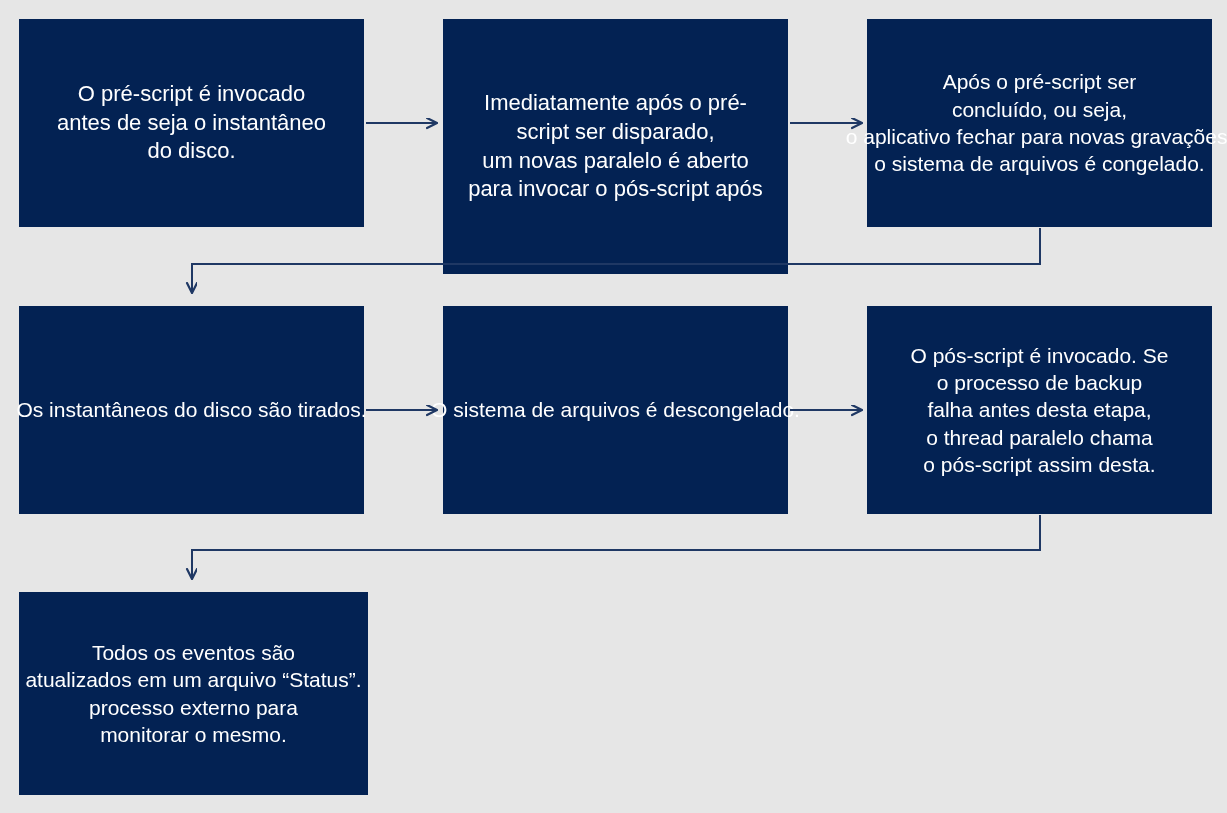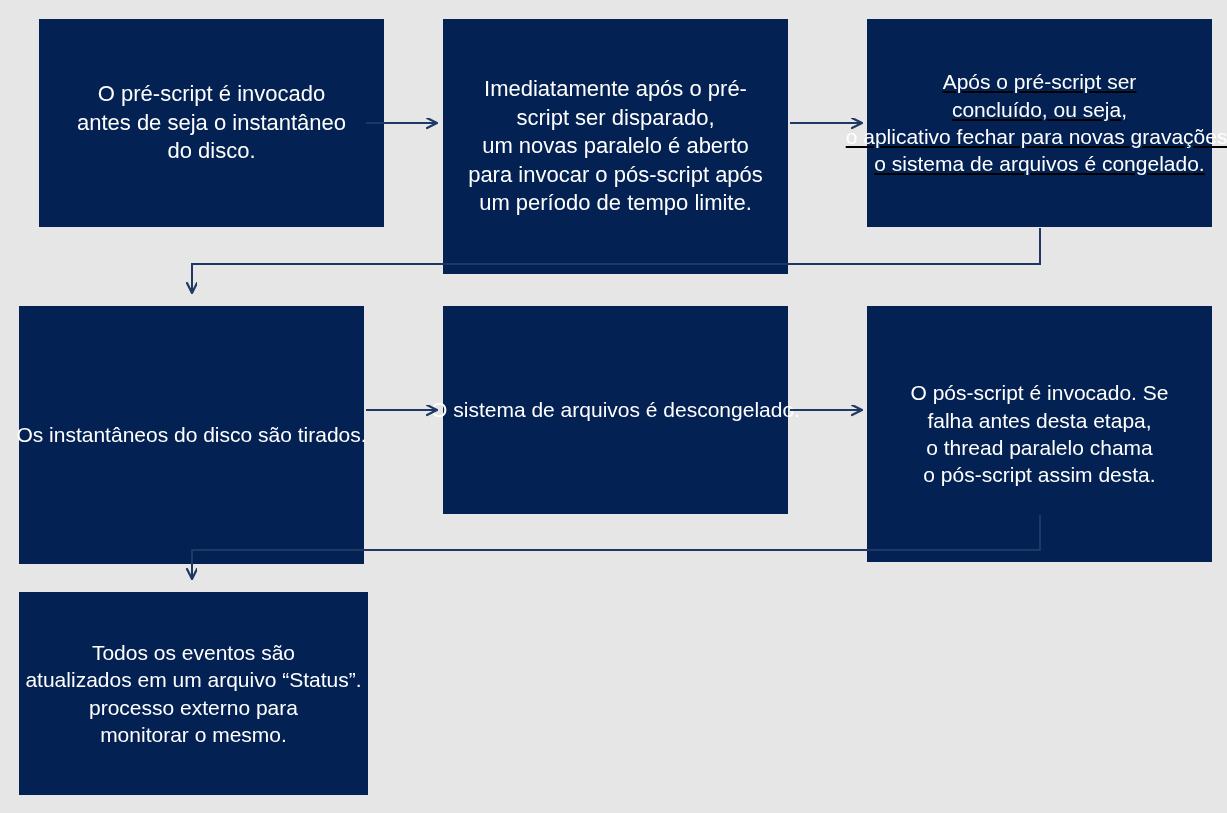--- a/index.html
+++ b/index.html
@@ -34,26 +34,26 @@
   }
   
   .connector {
     position: absolute;
     pointer-events: none;
     overflow: visible;
   }
   .connector svg { display: block; overflow: visible; }
 
   
-  #node-prescript      { left: 19px;  top: 19px;  width: 345px; height: 208px; margin-left: 20px; }
+  #node-prescript      { left: 19px;  top: 19px;  width: 345px; height: 208px; }
   #node-thread         { left: 443px; top: 19px;  width: 345px; height: 255px; }
-  #node-freeze         { left: 867px; top: 19px;  width: 345px; height: 208px; text-decoration: underline; }
-  #node-snapshots      { left: 19px;  top: 306px; width: 345px; height: 258px; }
+  #node-freeze         { left: 867px; top: 19px;  width: 345px; height: 208px; }
+  #node-snapshots      { left: 19px;  top: 306px; width: 345px; height: 208px; }
   #node-unfreeze       { left: 443px; top: 306px; width: 345px; height: 208px; }
-  #node-postscript     { left: 867px; top: 306px; width: 345px; height: 256px; }
+  #node-postscript     { left: 867px; top: 306px; width: 345px; height: 208px; }
   #node-status         { left: 19px;  top: 592px; width: 349px; height: 203px; }
 
   #node-prescript  .node-text { font-size: 22px; }
   #node-thread     .node-text { font-size: 22px; }
   #node-freeze     .node-text { font-size: 21px; }
   #node-snapshots  .node-text { font-size: 21px; }
   #node-unfreeze   .node-text { font-size: 21px; }
   #node-postscript .node-text { font-size: 21px; }
   #node-status     .node-text { font-size: 21px; }
 </style>
@@ -69,21 +69,20 @@
         <div>do disco.</div>
       </div>
   </div>
 
   <div class="node" id="node-thread">
     <div class="node-text">
         <div>Imediatamente após o pré-</div>
         <div>script ser disparado,</div>
         <div>um novas paralelo é aberto</div>
         <div>para invocar o pós-script após</div>
-        <div>um período de tempo limite.</div>
       </div>
   </div>
 
   <div class="node" id="node-freeze">
     <div class="node-text">
         <div>Após o pré-script ser</div>
         <div>concluído, ou seja,</div>
         <div>o aplicativo fechar para novas gravações,</div>
         <div>o sistema de arquivos é congelado.</div>
       </div>
@@ -97,20 +96,21 @@
 
   <div class="node" id="node-unfreeze">
     <div class="node-text">
         <div>O sistema de arquivos é descongelado.</div>
       </div>
   </div>
 
   <div class="node" id="node-postscript">
     <div class="node-text">
         <div>O pós-script é invocado. Se</div>
+        <div>o processo de backup</div>
         <div>falha antes desta etapa,</div>
         <div>o thread paralelo chama</div>
         <div>o pós-script assim desta.</div>
       </div>
   </div>
 
   <div class="node" id="node-status">
     <div class="node-text">
         <div>Todos os eventos são</div>
         <div>atualizados em um arquivo “Status”.</div>

